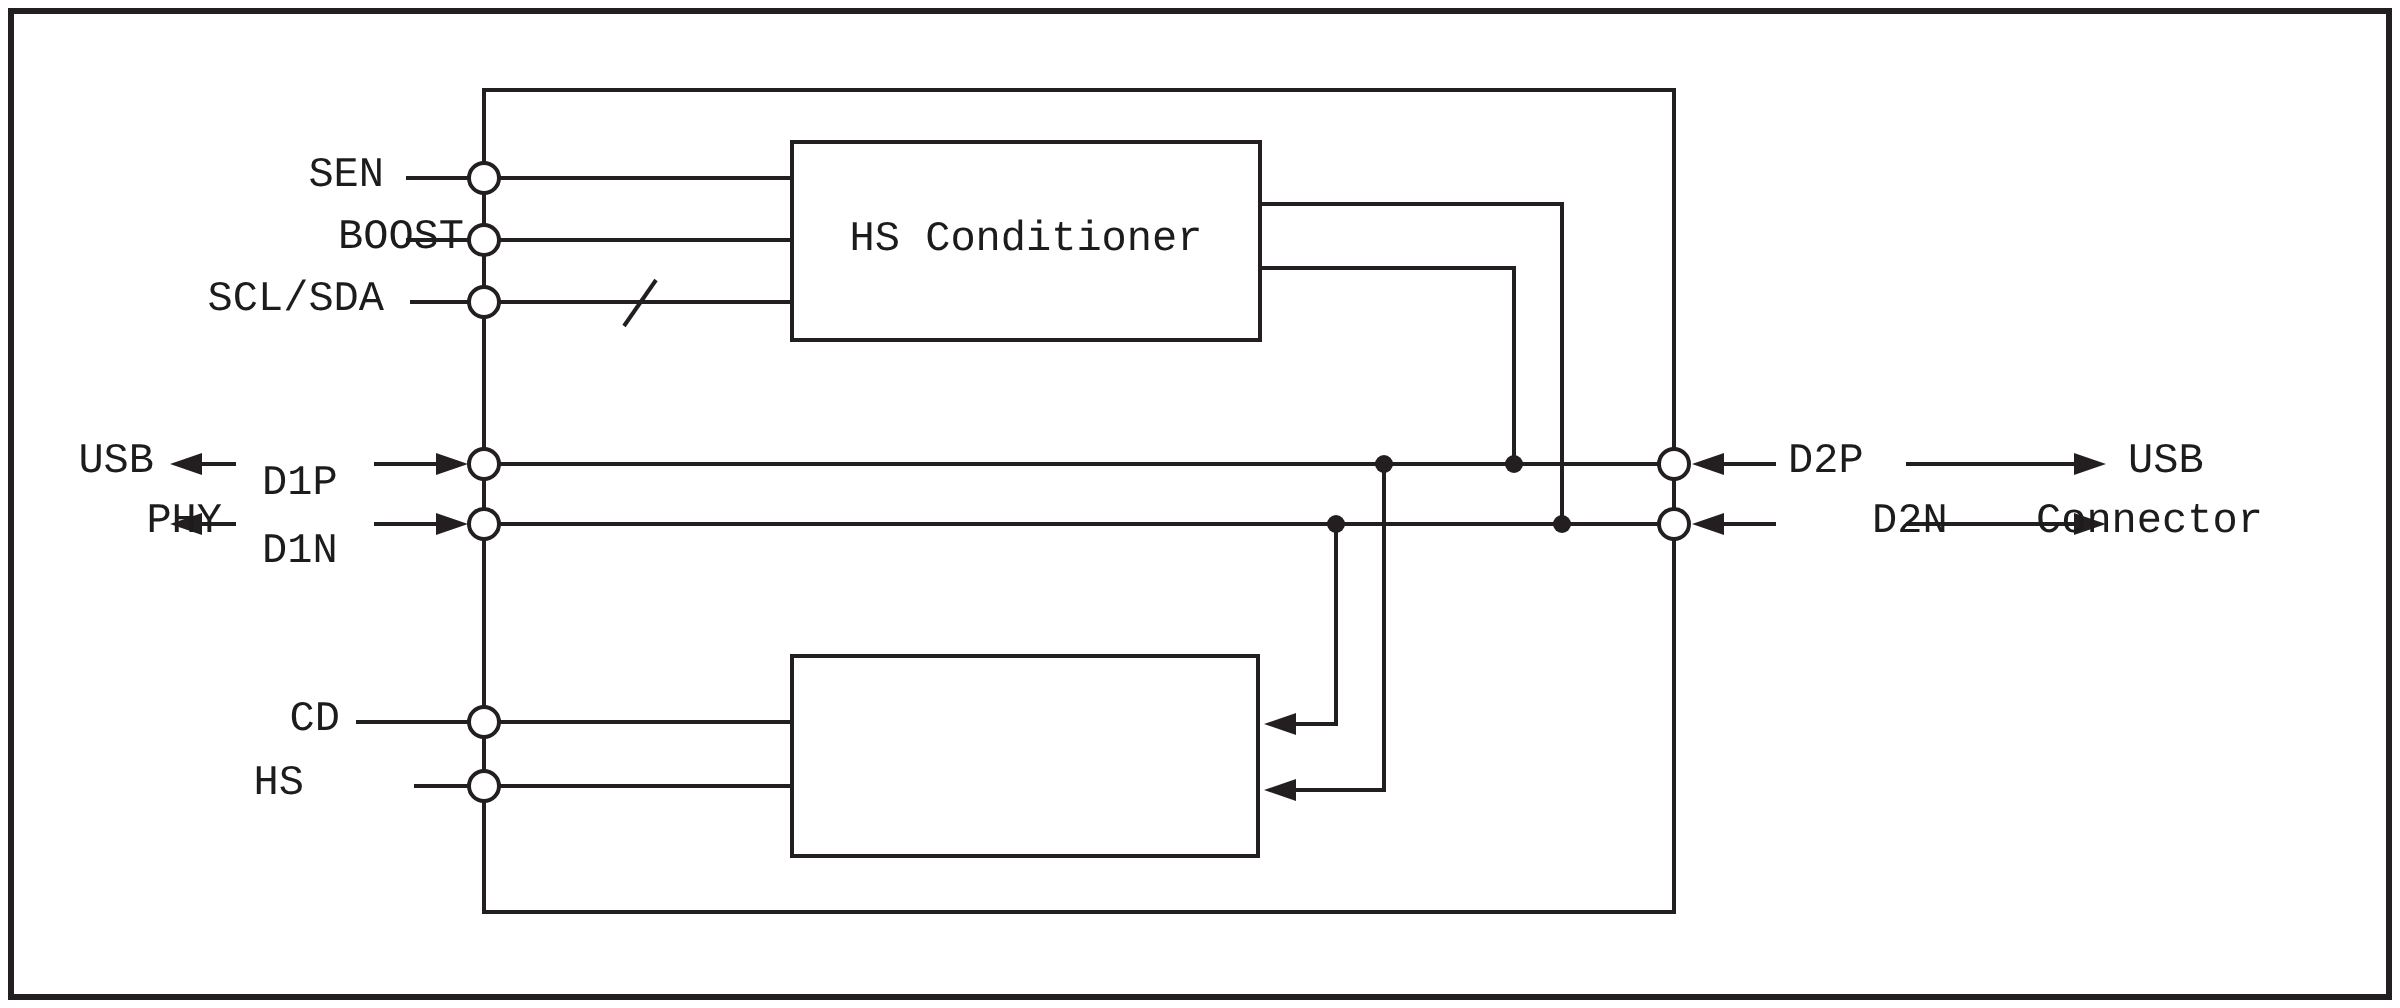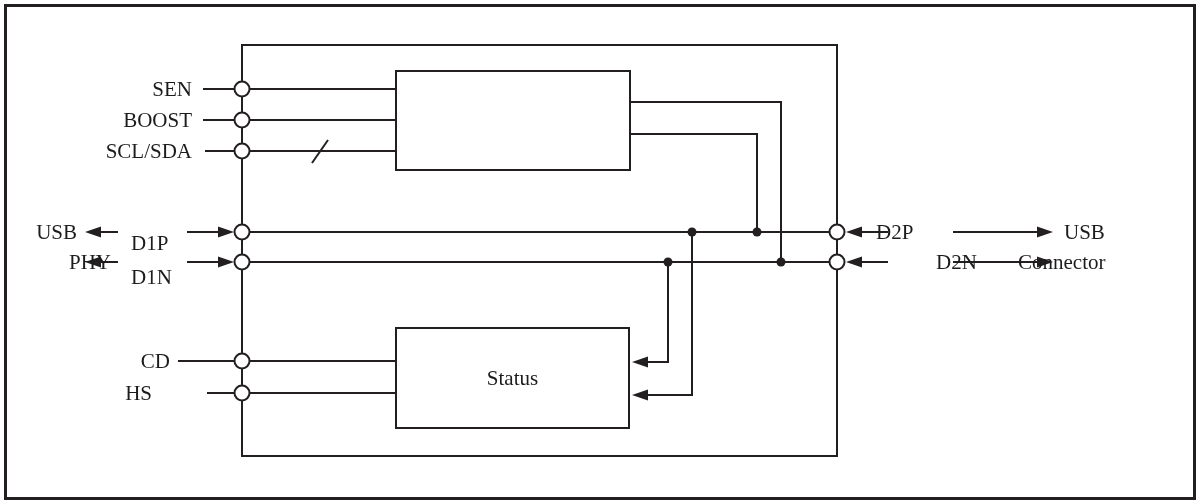--- a/index.html
+++ b/index.html
@@ -1,19 +1,19 @@
 <!DOCTYPE html>
 <html style="--line: #231f20; --text: #1c1c1c; --bg: #ffffff;"><head>
 <meta charset="utf-8">
 <style>
   html,body{margin:0;padding:0;background:#fff;}
   .stage{
     position:relative;width:1200px;height:504px;overflow:hidden;
     background:var(--bg,#ffffff);
-    font-family:Liberation Serif, serif;
+    font-family:Liberation Mono, monospace;
     color:var(--text,#1c1c1c);
   }
   .stage svg{position:absolute;left:0;top:0;}
   .wire{stroke:var(--line,#231f20);stroke-width:2;fill:none;}
   .frame{stroke:var(--line,#231f20);stroke-width:3;fill:none;}
   .box{stroke:var(--line,#231f20);stroke-width:2;fill:#ffffff;}
   .term{stroke:var(--line,#231f20);stroke-width:2;fill:#ffffff;}
   .dot{fill:var(--line,#231f20);stroke:none;}
   .arr{fill:var(--line,#231f20);stroke:none;}
   .lbl{
@@ -94,33 +94,33 @@
     <circle class="term" cx="242" cy="151" r="7.5"></circle>
     <circle class="term" cx="242" cy="232" r="7.5"></circle>
     <circle class="term" cx="242" cy="262" r="7.5"></circle>
     <circle class="term" cx="242" cy="361" r="7.5"></circle>
     <circle class="term" cx="242" cy="393" r="7.5"></circle>
     <circle class="term" cx="837" cy="232" r="7.5"></circle>
     <circle class="term" cx="837" cy="262" r="7.5"></circle>
   </svg>
 
   <div class="lbl" style="right:1008px;top:78px">SEN</div>
-  <div class="lbl" style="right:1008px;top:109px">BOOST</div>
+  <div class="lbl" style="right:968px;top:109px">BOOST</div>
   <div class="lbl" style="right:1008px;top:140px">SCL/SDA</div>
 
   <div class="lbl" style="right:1123px;top:221px">USB</div>
   <div class="lbl" style="right:1089px;top:251px">PHY</div>
 
   <div class="lbl" style="left:131px;top:232px">D1P</div>
   <div class="lbl" style="left:131px;top:266px">D1N</div>
 
   <div class="lbl" style="right:1030px;top:350px">CD</div>
   <div class="lbl" style="right:1048px;top:382px">HS</div>
 
-  <div class="lbl" style="left:876px;top:221px">D2P</div>
+  <div class="lbl" style="left:894px;top:221px">D2P</div>
   <div class="lbl" style="left:936px;top:251px">D2N</div>
 
   <div class="lbl" style="left:1064px;top:221px">USB</div>
   <div class="lbl" style="left:1018px;top:251px">Connector</div>
 
-  <div class="block-lbl" style="left:396px;top:328px;width:233px;height:100px">Status</div>
+  <div class="block-lbl" style="left:396px;top:71px;width:234px;height:99px">HS Conditioner</div>
 
 </div>
 
 </body></html>

